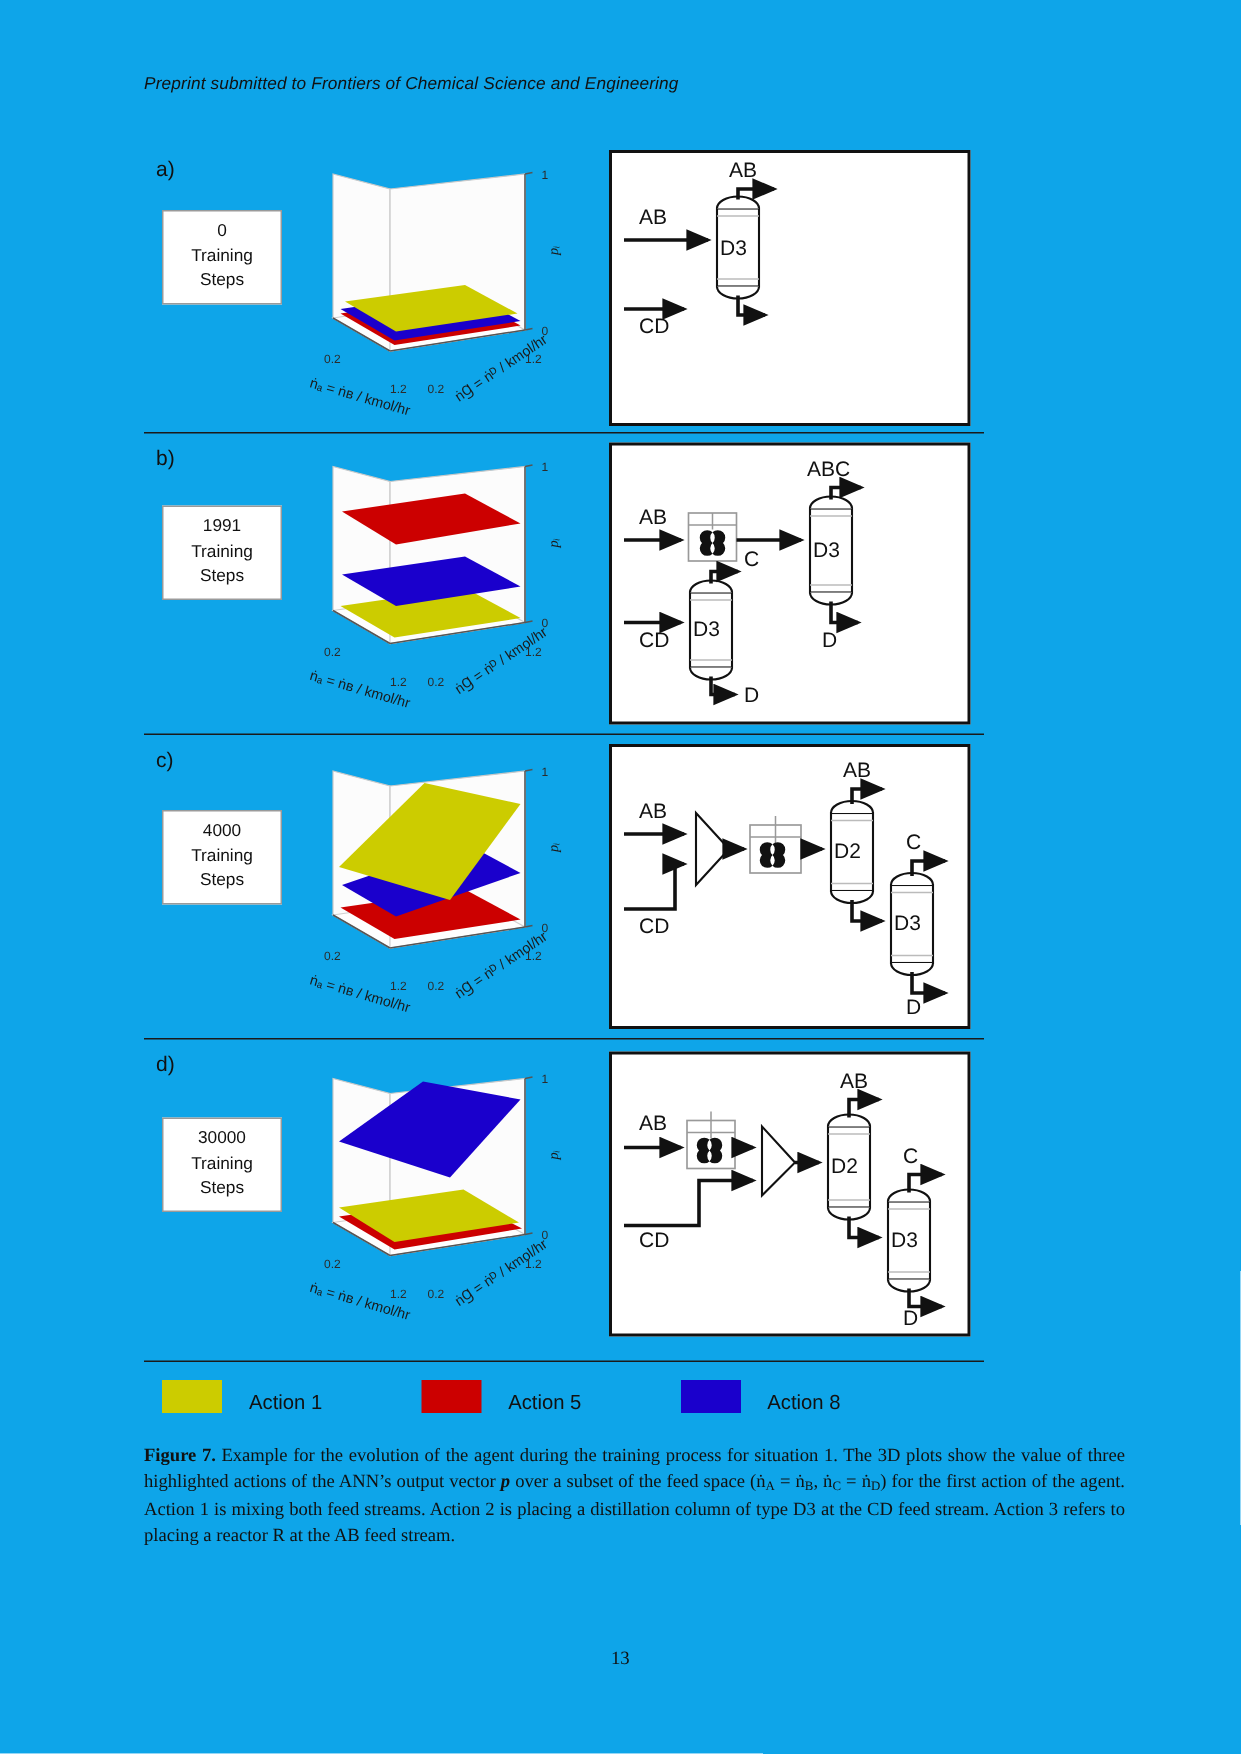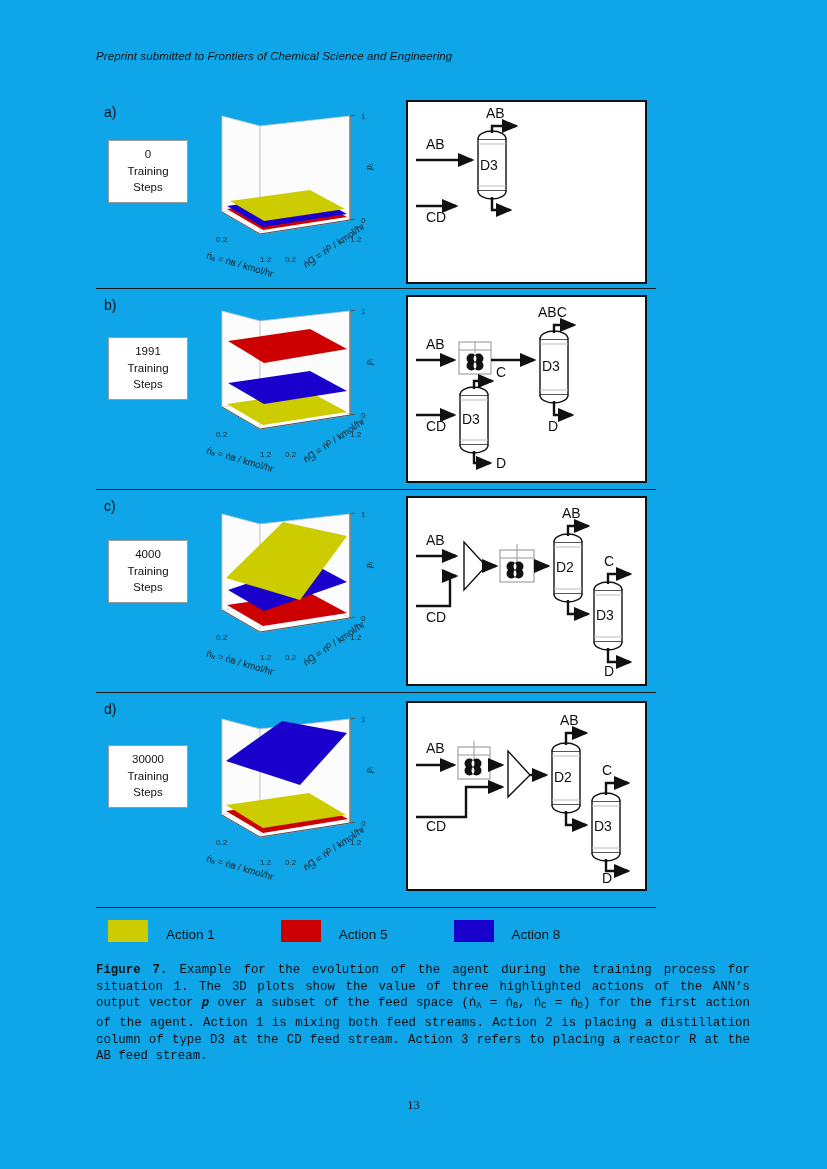--- a/index.html
+++ b/index.html
@@ -50,21 +50,21 @@
   .legend{position:absolute;left:96px;top:907px;width:560px;border-top:1.6px solid #1a1a1a;
           height:46px;}
   .legend-row{display:flex;align-items:center;height:46px;padding-left:12px;}
   .leg-item{display:flex;align-items:flex-end;}
   .leg-sw{width:40px;height:22px;display:inline-block;}
   .leg-txt{font-family:"Liberation Sans",sans-serif;font-size:13.5px;color:#111;margin-left:18px;
            white-space:nowrap;}
   .leg-gap{width:66px;}
 
   
-  .caption{position:absolute;left:96px;top:962px;width:654px;font-family:Liberation Mono, monospace;
+  .caption{position:absolute;left:96px;top:962px;width:654px;font-family:Liberation Serif, serif;
            font-size:12.4px;line-height:16.6px;text-align:justify;color:#111;}
   .caption b{font-weight:bold;}
   .cap-bp{font-weight:bold;font-style:italic;}
   .sub{font-size:8.6px;vertical-align:-.25em;}
 
   
   .pageno{position:absolute;left:0;top:1098px;width:827px;text-align:center;
           font-family:"Liberation Serif",serif;font-size:12.5px;color:#111;}
 </style>
 </head>

